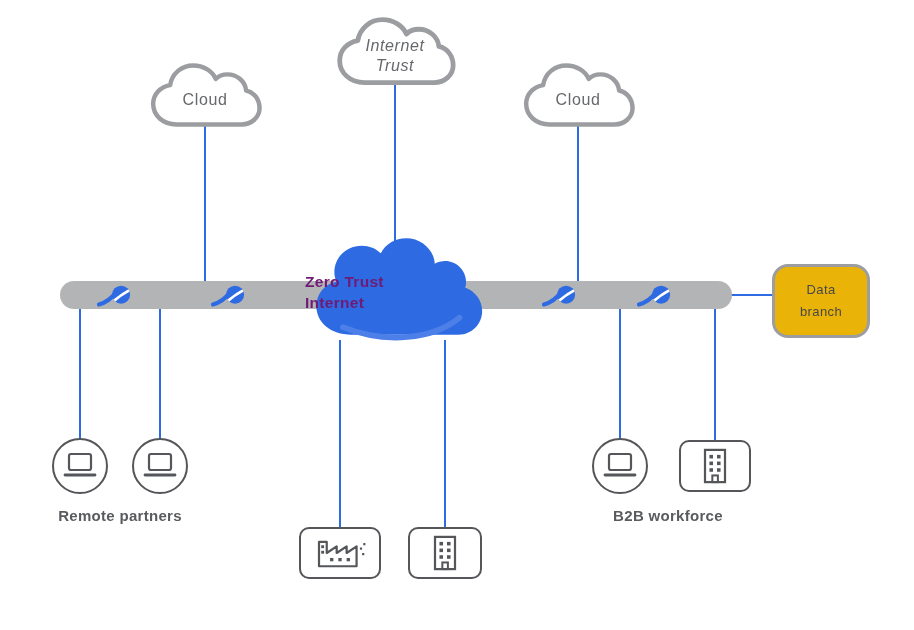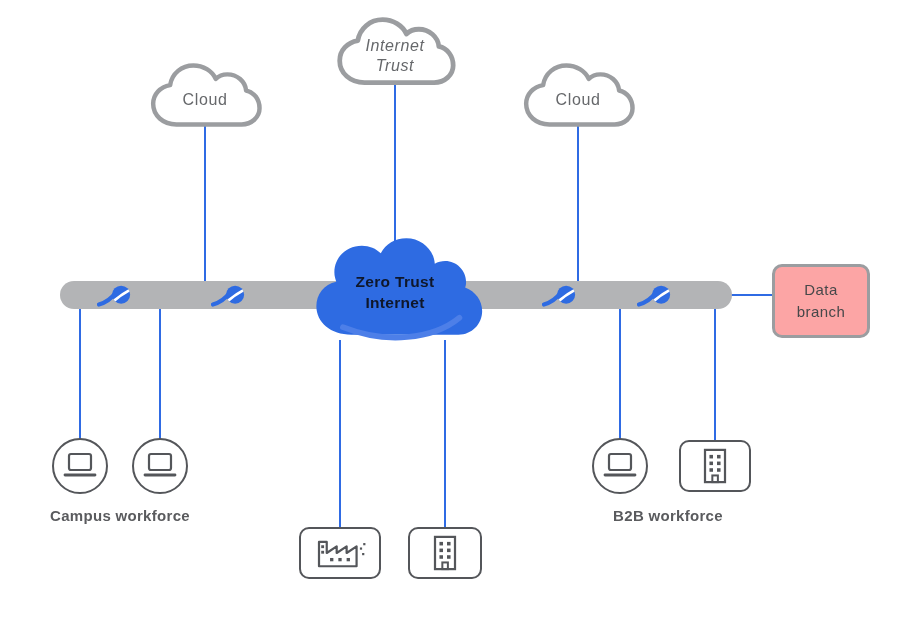--- a/index.html
+++ b/index.html
@@ -18,30 +18,30 @@
     background:#b3b4b6;
   }
   .zlogo{width:40px;height:23px;}
   
   .cloud-label{
     text-align:center;font-size:16px;letter-spacing:.6px;color:#66686b;z-index:4;
   }
   .cloud-label .ln{display:block;line-height:20px;font-style:italic;}
   
   #exchange-label{
-    left:305px;top:271px;width:180px;text-align:center;color:#0f172a;
+    left:305px;top:271px;width:180px;text-align:left;color:#701a75;
     font-weight:700;font-size:15.5px;letter-spacing:.3px;z-index:4;
   }
   #exchange-label .ln{display:block;line-height:21px;}
   
   #data-center-box{
-    left:772px;top:264px;width:98px;height:74px;background:#fca5a5;
-    border:3px solid #9b9da0;border-radius:10px;box-sizing:border-box;
+    left:772px;top:264px;width:98px;height:74px;background:#eab308;
+    border:3px solid #9b9da0;border-radius:16px;box-sizing:border-box;
     display:flex;align-items:center;justify-content:center;text-align:center;
-    font-size:15px;color:#47484a;letter-spacing:.4px;z-index:3;
+    font-size:13px;color:#47484a;letter-spacing:.4px;z-index:3;
   }
   #data-center-box .ln{display:block;line-height:22px;}
   
   .device-circle{
     width:56px;height:56px;border:2.4px solid #54565a;border-radius:50%;
     background:#fff;box-sizing:border-box;display:flex;align-items:center;justify-content:center;
   }
   .device-box{
     border:2.4px solid #54565a;border-radius:10px;background:#fff;box-sizing:border-box;
     display:flex;align-items:center;justify-content:center;
@@ -168,21 +168,21 @@
   <div class="abs top device-circle" style="left:52px;top:438px">
     <svg width="40" height="30">
         <use href="#sym-laptop"></use>
       </svg>
   </div>
   <div class="abs top device-circle" style="left:132px;top:438px">
     <svg width="40" height="30">
         <use href="#sym-laptop"></use>
       </svg>
   </div>
-  <div class="abs group-label" style="left:20px;top:507px;width:200px">Campus workforce</div>
+  <div class="abs group-label" style="left:20px;top:507px;width:200px">Remote partners</div>
 
   <div class="abs top device-box" style="left:299px;top:527px;width:82px;height:52px">
     <svg width="56" height="42">
         <use href="#sym-factory"></use>
       </svg>
   </div>
   <div class="abs top device-box" style="left:408px;top:527px;width:74px;height:52px">
     <svg width="40" height="40">
         <use href="#sym-building"></use>
       </svg>

